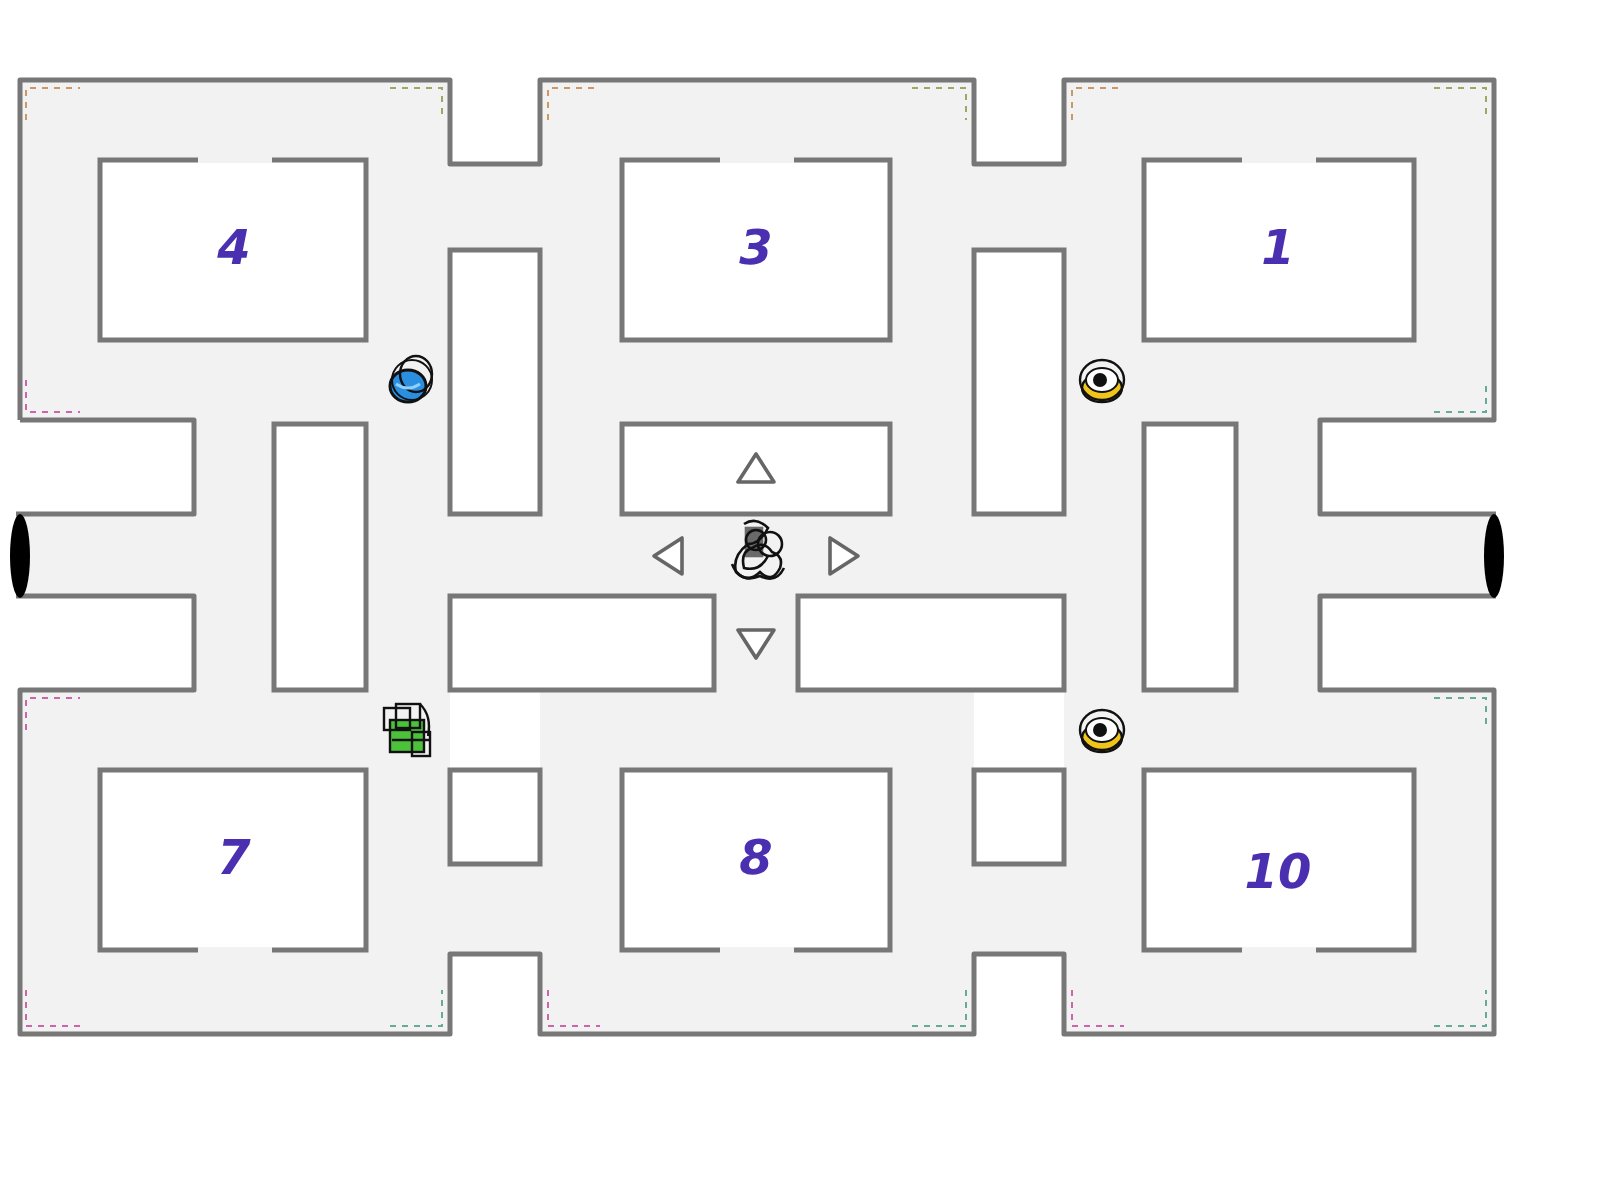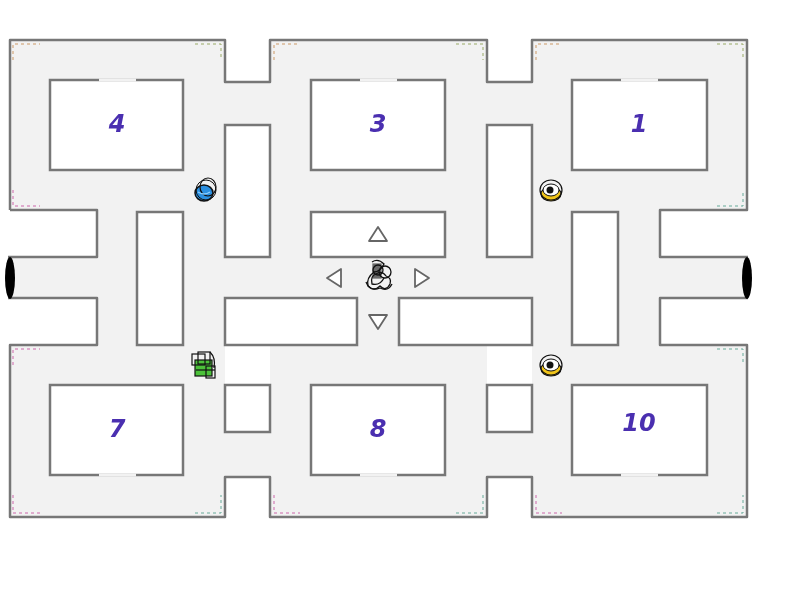--- a/index.html
+++ b/index.html
@@ -127,13 +127,13 @@
     <ellipse cx="551" cy="365" rx="8" ry="6" fill="#fff" stroke="#111" stroke-width="1"></ellipse>
     <circle cx="550" cy="365" r="3.5" fill="#111"></circle>
   </g>
 </svg>
 
 <div class="room-label" style="left:117px; top:110px;">4</div>
 <div class="room-label" style="left:378px; top:110px;">3</div>
 <div class="room-label" style="left:639px; top:110px;">1</div>
 <div class="room-label" style="left:117px; top:415px;">7</div>
 <div class="room-label" style="left:378px; top:415px;">8</div>
-<div class="room-label" style="left:639px; top:409px;">10</div>
+<div class="room-label" style="left:639px; top:422px;">10</div>
 
 </body></html>

